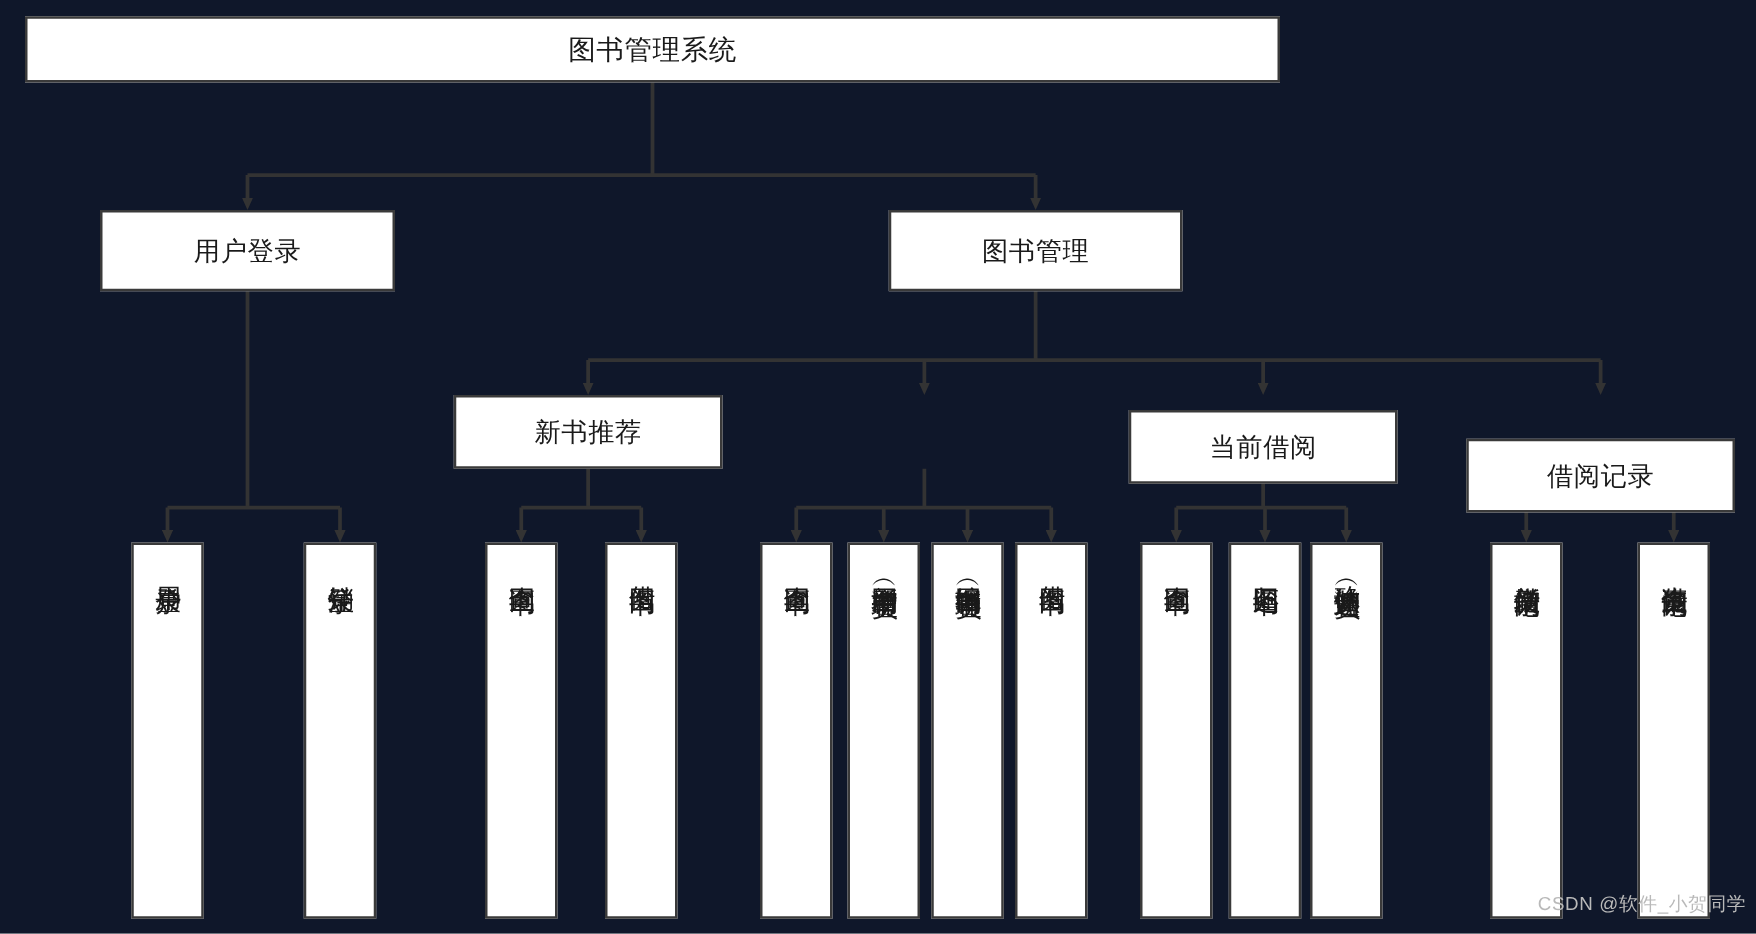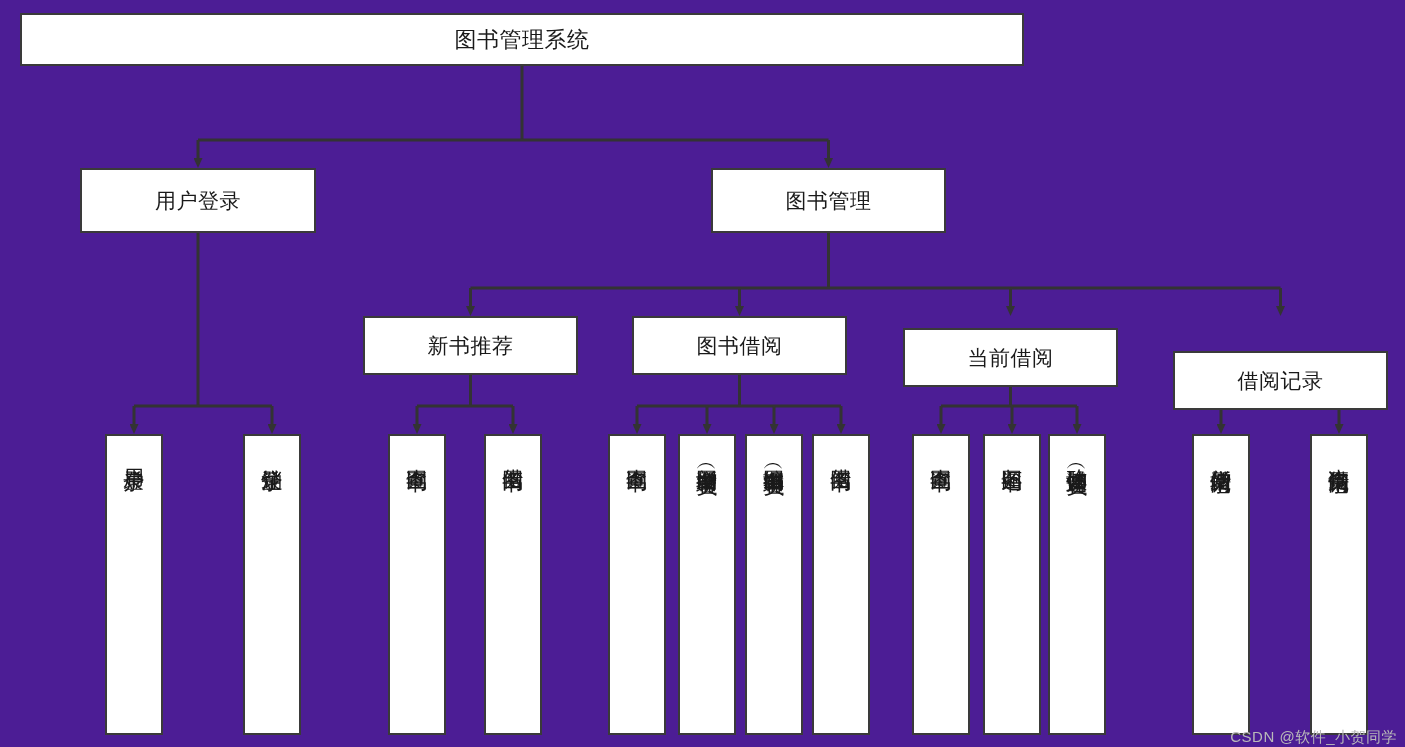--- a/index.html
+++ b/index.html
@@ -8,21 +8,21 @@
     padding: 0;
     background: #ffffff;
   }
   body {
     font-family: "Liberation Sans", "DejaVu Sans", sans-serif;
   }
   #diagram-root {
     position: relative;
     width: 1405px;
     height: 747px;
-    background: #4c1d95;
+    background: #0f172a;
     overflow: hidden;
   }
   #edges-layer {
     position: absolute;
     left: 0;
     top: 0;
     width: 1405px;
     height: 747px;
     pointer-events: none;
   }
@@ -54,21 +54,21 @@
     text-orientation: upright;
     font-size: 21px;
     line-height: 1.22;
     letter-spacing: 1px;
     text-align: left;
     white-space: nowrap;
   }
   .watermark {
     position: absolute;
     right: 8px;
-    bottom: 0;
+    bottom: 14px;
     font-size: 15px;
     color: #b9b9b9;
     letter-spacing: 0.5px;
     white-space: nowrap;
   }
 </style>
 </head>
 <body>
 
 <div id="diagram-root">
@@ -115,21 +115,20 @@
         <line x1="1339" y1="406" x2="1339" y2="425" marker-end="url(#arrowhead)"></line>
       </g>
   </svg>
 
   <div class="node node-h node-root" style="left: 20px; top: 13px; width: 1004px; height: 53px;">图书管理系统</div>
 
   <div class="node node-h" style="left: 80px; top: 168px; width: 236px; height: 65px;">用户登录</div>
   <div class="node node-h" style="left: 363px; top: 316px; width: 215px; height: 59px;">新书推荐</div>
 
   <div class="node node-h" style="left: 711px; top: 168px; width: 235px; height: 65px;">图书管理</div>
-  <div class="node node-h" style="left: 632px; top: 316px; width: 215px; height: 59px;">图书借阅</div>
   <div class="node node-h" style="left: 903px; top: 316px; width: 215px; height: 59px; margin-top: 12px;">当前借阅</div>
   <div class="node node-h" style="left: 1173px; top: 316px; width: 215px; height: 59px; margin-top: 35px;">借阅记录</div>
 
   <div class="node node-leaf" style="left: 105px; top: 434px; width: 58px; height: 301px;">
     <span class="vlabel">用户登录</span>
   </div>
   <div class="node node-leaf" style="left: 243px; top: 434px; width: 58px; height: 301px;">
     <span class="vlabel">注销登录</span>
   </div>
   <div class="node node-leaf" style="left: 388px; top: 434px; width: 58px; height: 301px;">

